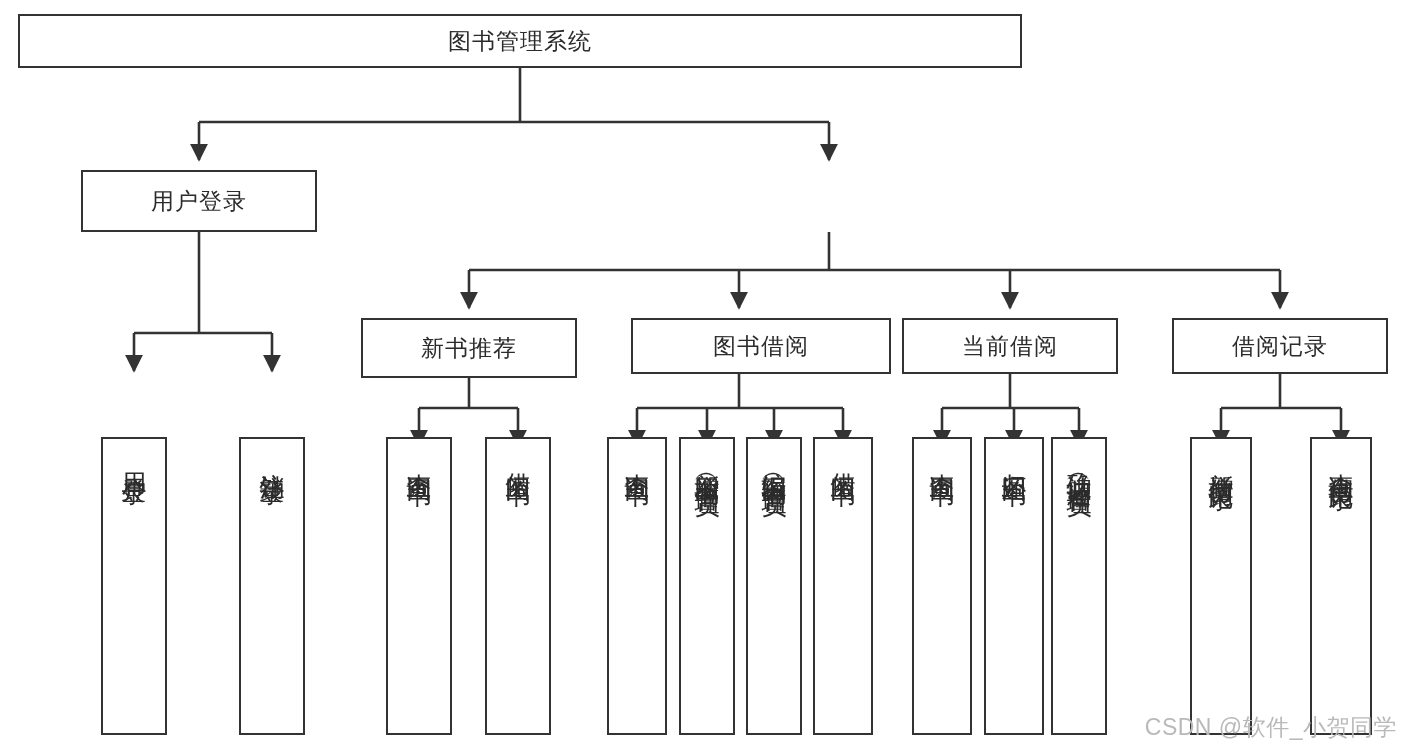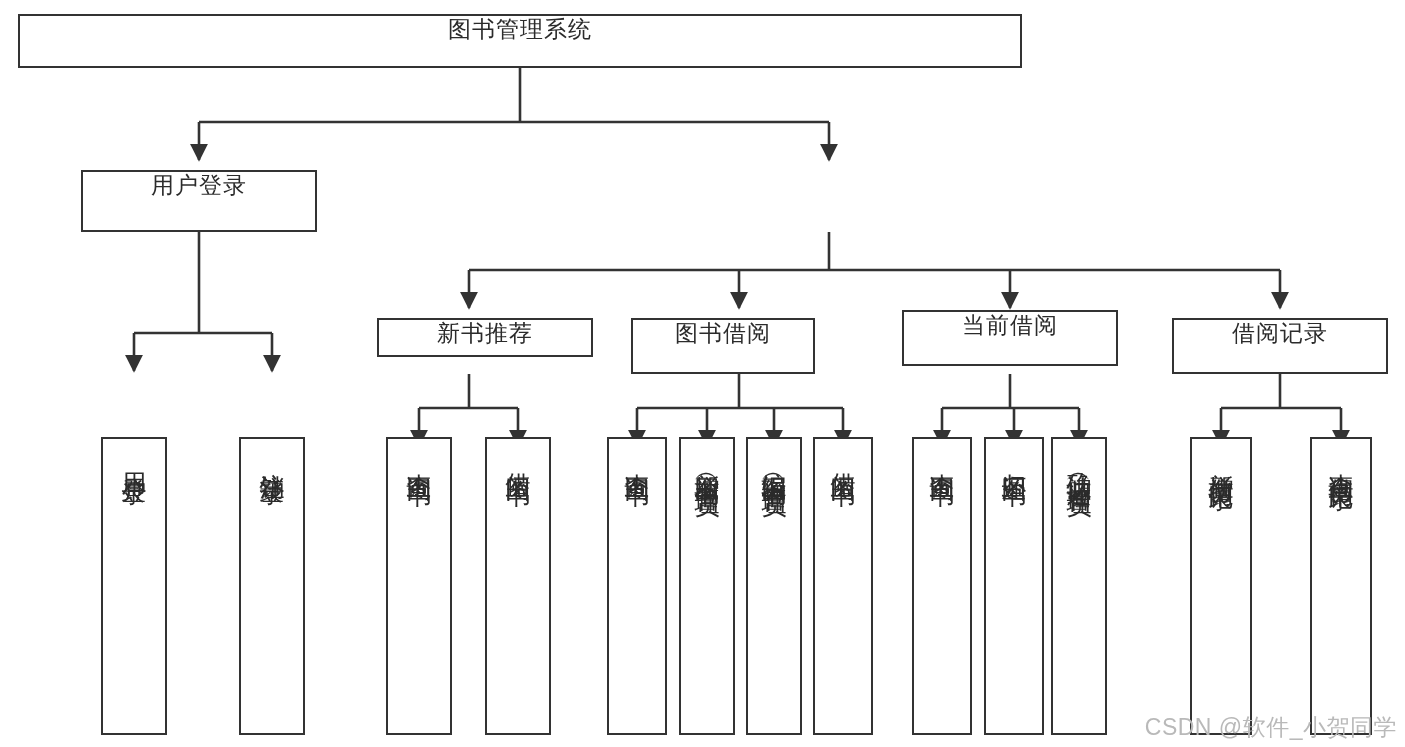--- a/index.html
+++ b/index.html
@@ -10,20 +10,21 @@
     height:747px;
     background:#ffffff;
     overflow:hidden;
   }
   .node{
     position:absolute;
     box-sizing:border-box;
     border:2.5px solid #333333;
     background:#ffffff;
     display:flex;
+    align-items:center;
     justify-content:center;
     color:#2b2b2b;
   }
   .node .lbl{
     font-size:23px;
     letter-spacing:1px;
     line-height:1.15;
     white-space:nowrap;
   }
   
@@ -103,27 +104,27 @@
   </svg>
 
   <div class="node" style="left: 18px; top: 14px; width: 1004px; height: 54px;">
     <span class="lbl">图书管理系统</span>
   </div>
 
   <div class="node" style="left: 81px; top: 170px; width: 236px; height: 62px;">
     <span class="lbl">用户登录</span>
   </div>
 
-  <div class="node" style="left: 361px; top: 318px; width: 216px; height: 39px; margin-left: 16px;">
+  <div class="node" style="left: 361px; top: 318px; width: 216px; height: 60px;">
     <span class="lbl">新书推荐</span>
   </div>
-  <div class="node" style="left: 631px; top: 318px; width: 184px; height: 56px;">
+  <div class="node" style="left: 631px; top: 318px; width: 260px; height: 56px;">
     <span class="lbl">图书借阅</span>
   </div>
-  <div class="node" style="left: 902px; top: 310px; width: 216px; height: 56px;">
+  <div class="node" style="left: 902px; top: 318px; width: 216px; height: 56px;">
     <span class="lbl">当前借阅</span>
   </div>
   <div class="node" style="left: 1172px; top: 318px; width: 216px; height: 56px;">
     <span class="lbl">借阅记录</span>
   </div>
 
   <div class="node vert" style="left: 101px; top: 437px; width: 66px; height: 298px;">
     <span class="lbl">用户登录</span>
   </div>
   <div class="node vert" style="left: 239px; top: 437px; width: 66px; height: 298px;">

